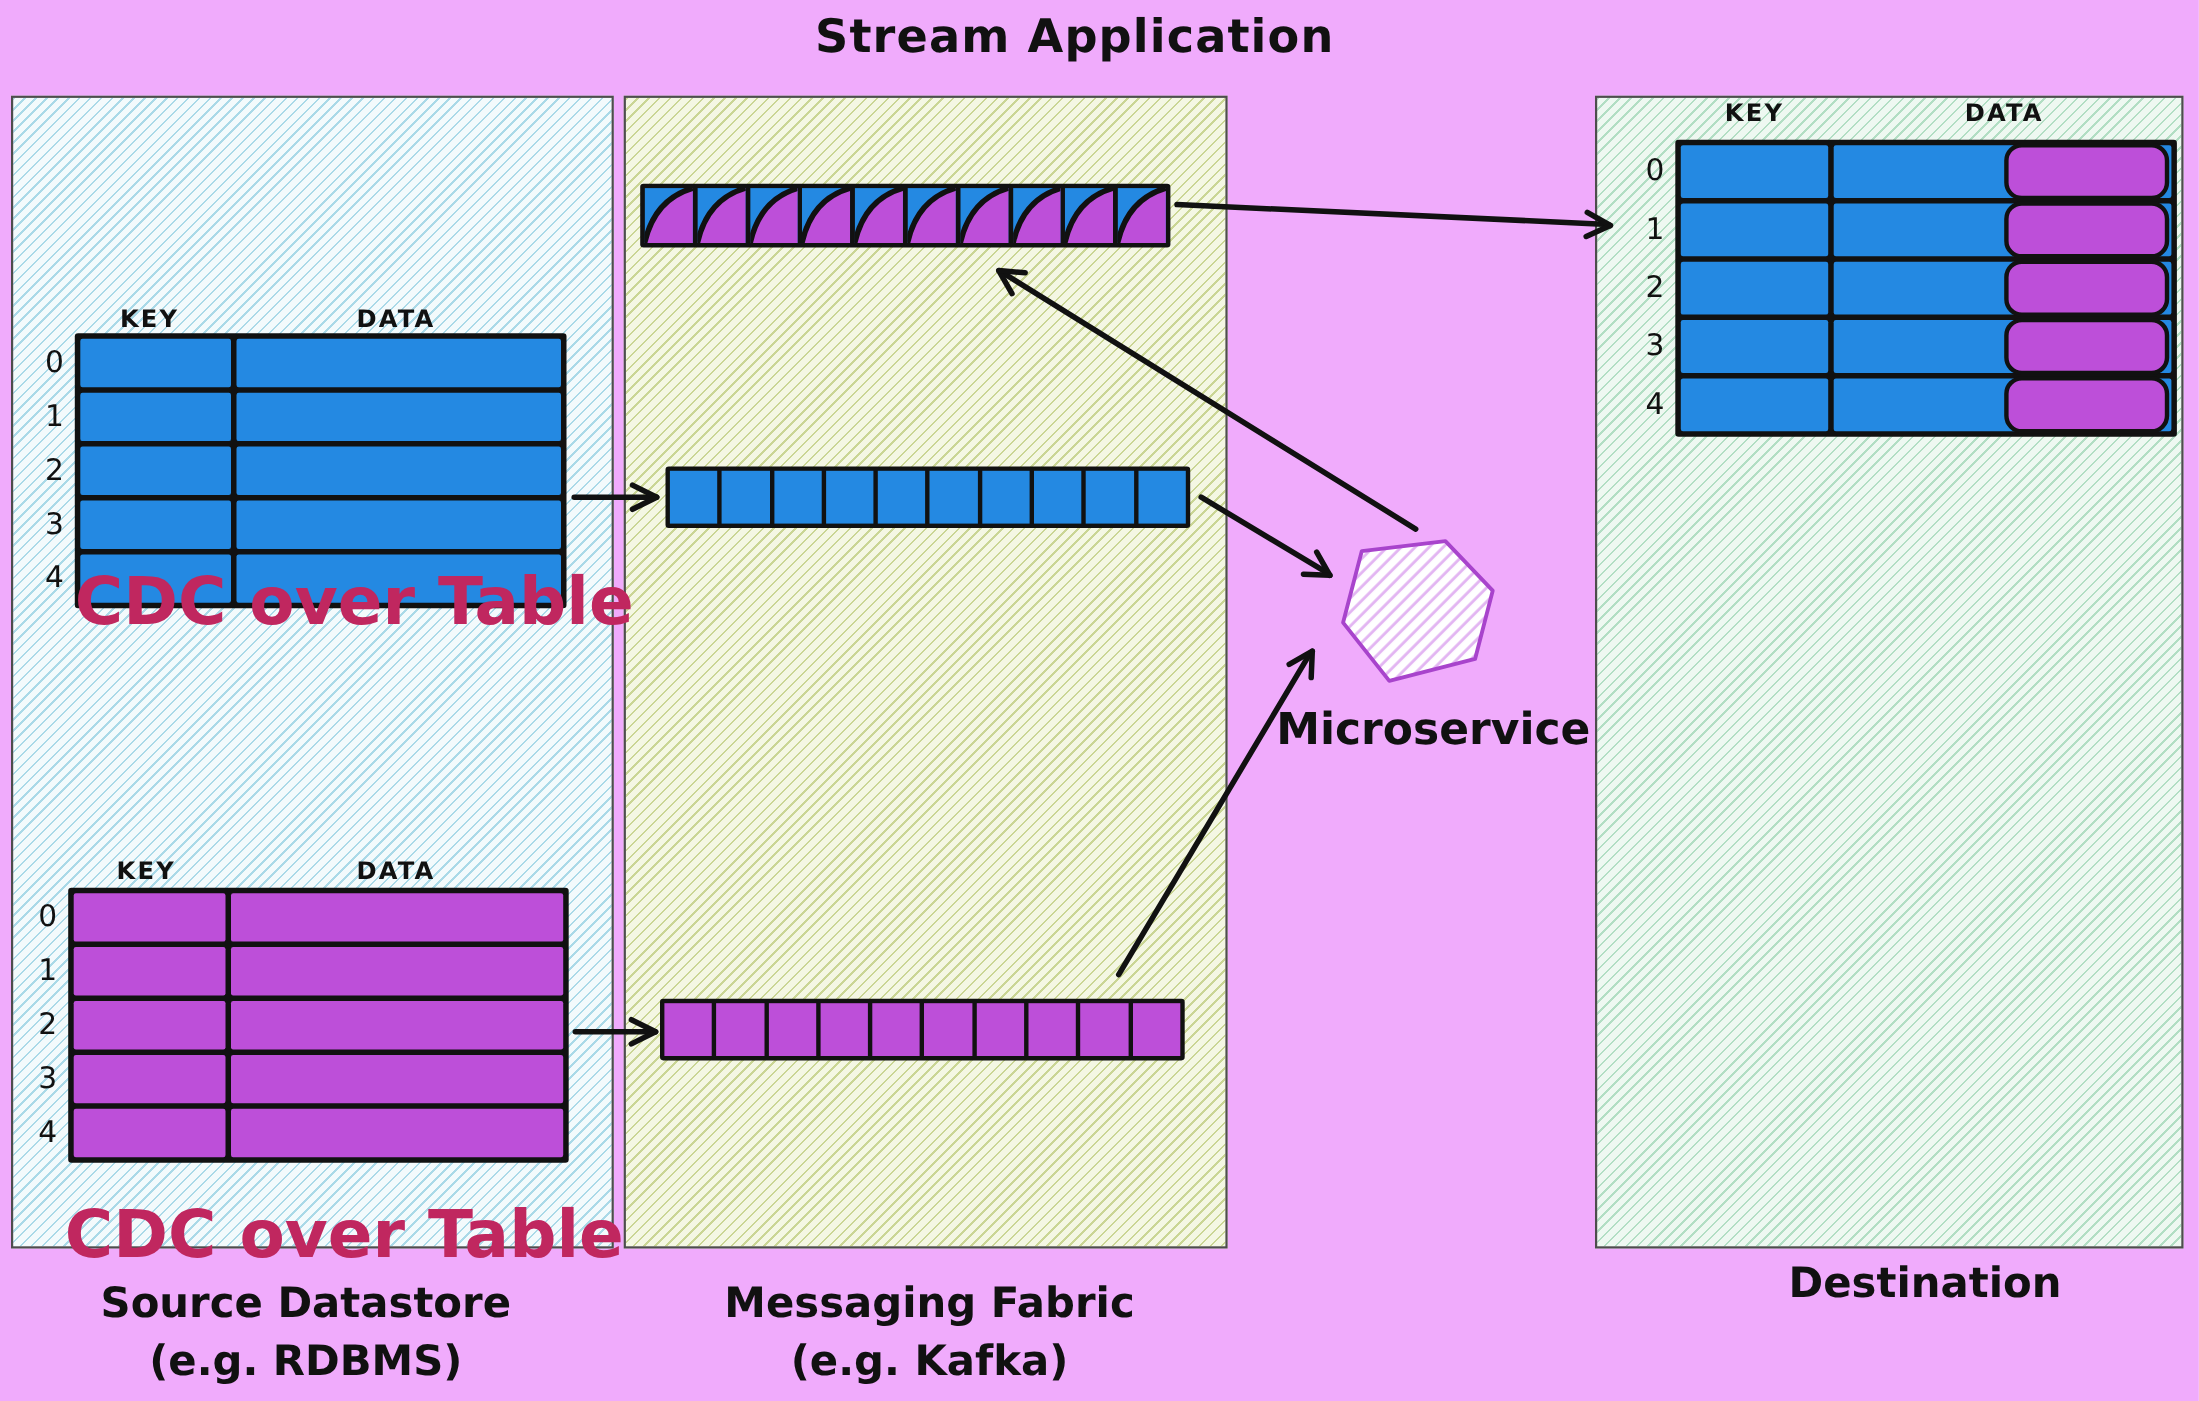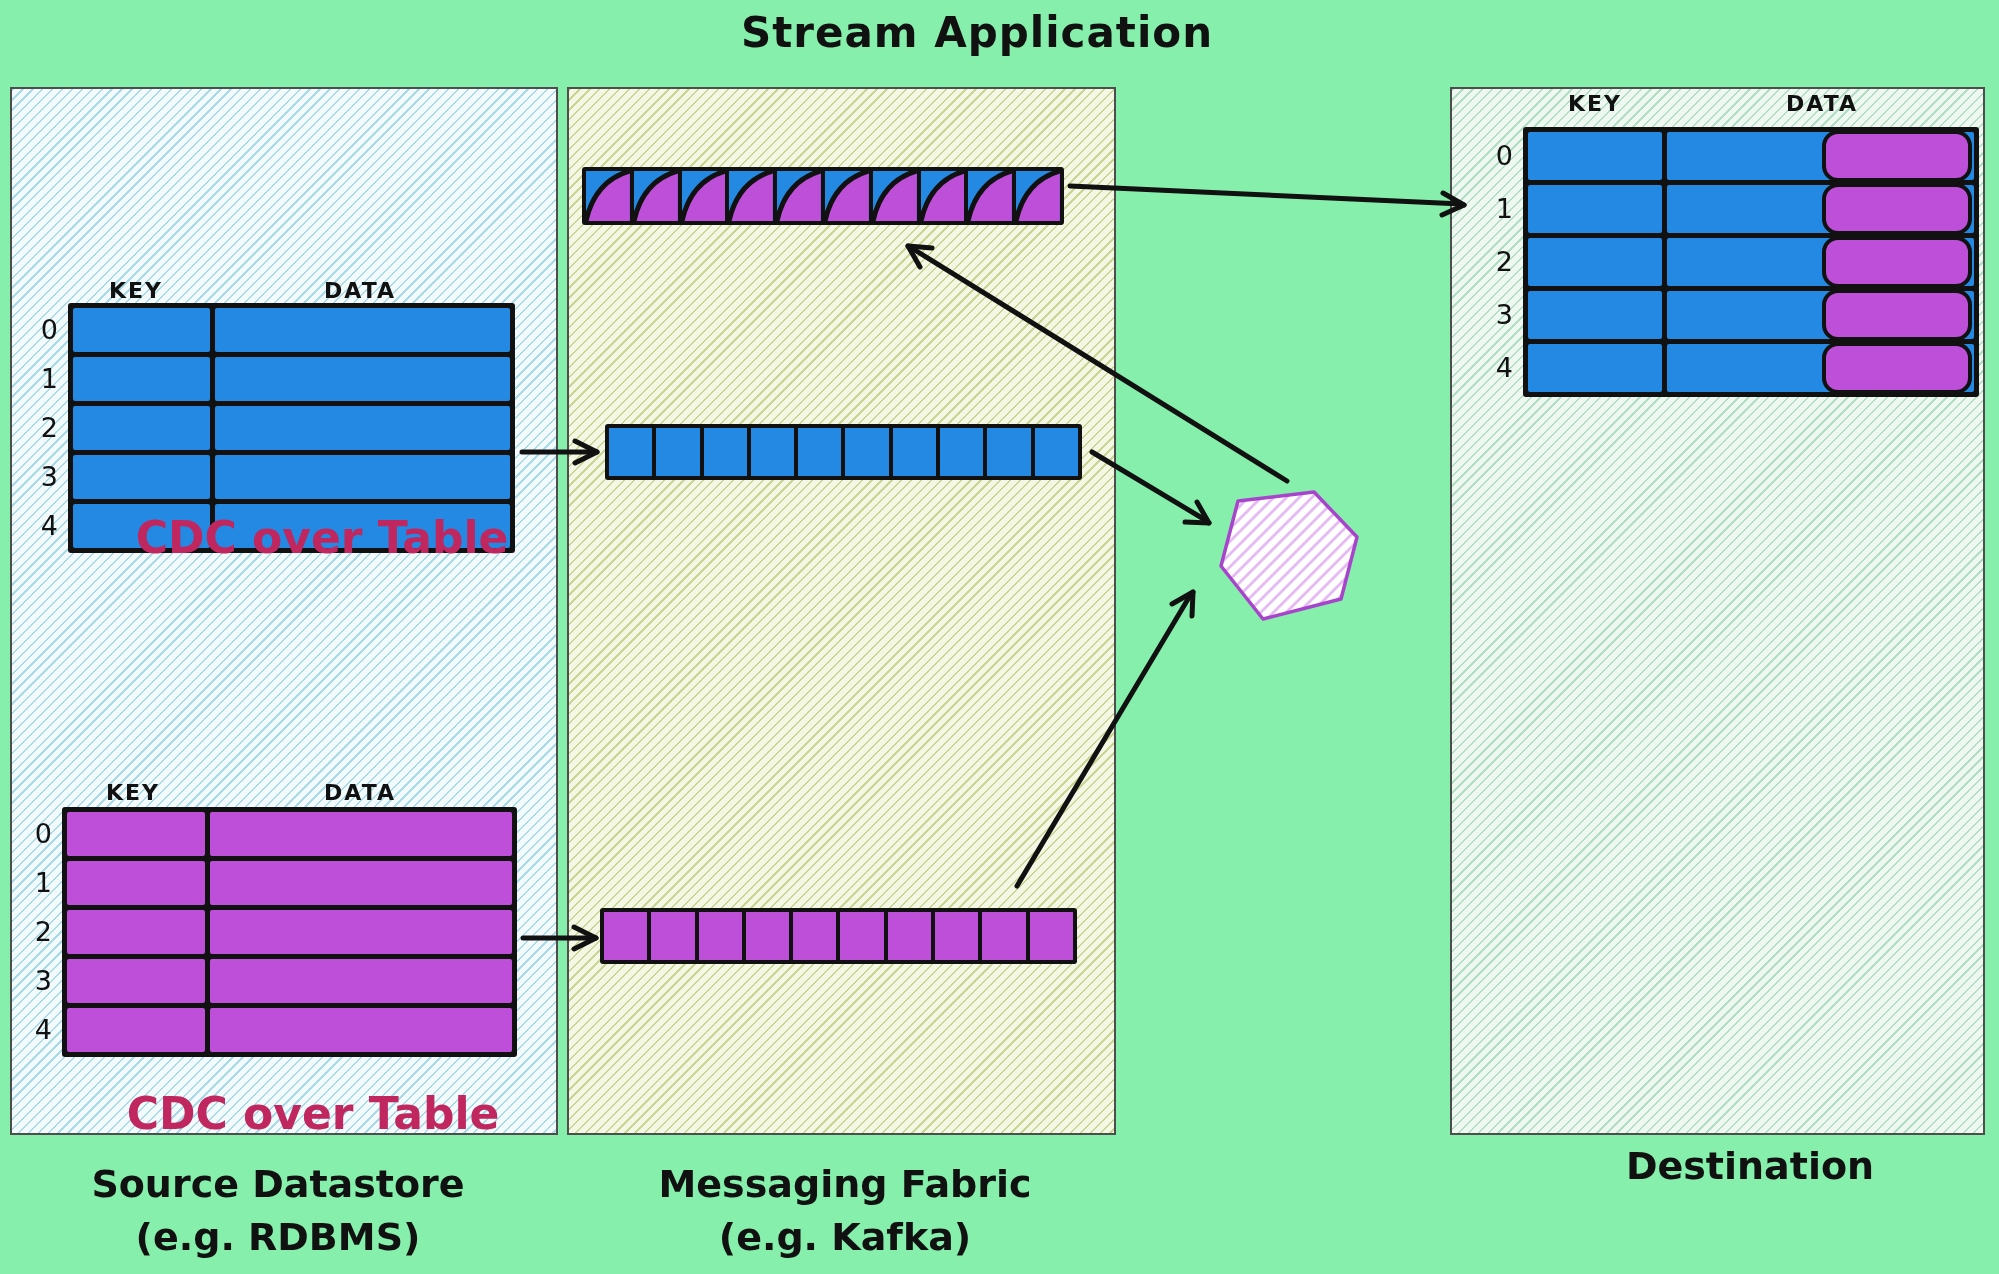--- a/index.html
+++ b/index.html
@@ -1,16 +1,16 @@
 <!DOCTYPE html>
 <html><head>
 <meta charset="utf-8">
 <style>
   html,body{margin:0;padding:0;background:#fff;}
-  .canvas{position:relative;width:1999px;height:1274px;background:#86efac;
+  .canvas{position:relative;width:1999px;height:1274px;background:#f0abfc;
           font-family:"DejaVu Sans",sans-serif;color:#111;overflow:hidden;}
 
   .title{position:absolute;top:8px;left:977px;transform:translateX(-50%);
          font-size:42px;font-weight:bold;letter-spacing:1px;white-space:nowrap;z-index:5;}
 
   .panel{position:absolute;top:87px;height:1048px;border:2px solid #4d4d4d;box-sizing:border-box;z-index:1;}
   .panel.source{left:10px;width:548px;background:#f3fafc;
     background-image:repeating-linear-gradient(135deg,rgba(110,190,215,.55) 0 1.6px,transparent 1.6px 7px);}
   .panel.fabric{left:567px;width:549px;background:#f4f7e3;
     background-image:repeating-linear-gradient(135deg,rgba(160,180,70,.5) 0 1.6px,transparent 1.6px 7px);}
@@ -24,21 +24,21 @@
        box-sizing:border-box;border-radius:3px;z-index:2;}
   .cell{border-radius:2px;}
   .cell.blue{background:#2489e2;}
   .cell.purple{background:#bd4fd9;}
   .row-num{position:absolute;right:100%;margin-right:10px;font-size:27px;line-height:32px;
            font-weight:normal;}
   .hdr{position:absolute;transform:translateX(-50%);font-size:22px;font-weight:bold;
        letter-spacing:2px;z-index:4;white-space:nowrap;text-align:right;}
 
   .cdc-label{position:absolute;transform:translateX(-50%);color:#c0275f;
-             font-size:44px;font-weight:bold;z-index:4;white-space:nowrap;}
+             font-size:60px;font-weight:bold;z-index:4;white-space:nowrap;}
 
   .stream{position:absolute;display:flex;gap:4px;padding:4px;background:#111;
           box-sizing:border-box;border-radius:3px;z-index:2;}
   .stream .scell{flex:1;position:relative;}
   .stream .scell.blue{background:#2489e2;}
   .stream .scell.purple{background:#bd4fd9;}
   .stream .scell svg{position:absolute;left:0;top:0;width:100%;height:100%;display:block;}
 
   .pill{position:absolute;right:2px;top:-2px;bottom:-2px;width:150px;background:#bd4fd9;
         border:4px solid #111;border-radius:16px;box-sizing:border-box;}
@@ -269,20 +269,21 @@
 
       <g>
         <line x1="1017" y1="886" x2="1191" y2="594"></line>
         <line x1="1193" y1="592" x2="1172" y2="604"></line>
         <line x1="1193" y1="592" x2="1192" y2="616"></line>
       </g>
     </g>
     <polygon points="1238,501 1314,492 1357,537 1341,599 1263,619 1221,566" fill="url(#hexHatch)" stroke="#a844cc" stroke-width="3.5" stroke-linejoin="round"></polygon>
   </svg>
 
+  <div class="ms-label" style="left:1303px;top:640px;">Microservice</div>
 
   <div class="caption" style="left:845px;top:1158px;">
     <div>Messaging Fabric</div>
     <div>(e.g. Kafka)</div>
   </div>
   <div class="caption" style="left:278px;top:1158px;">
     <div>Source Datastore</div>
     <div>(e.g. RDBMS)</div>
   </div>
   <div class="caption" style="left:1750px;top:1140px;">

